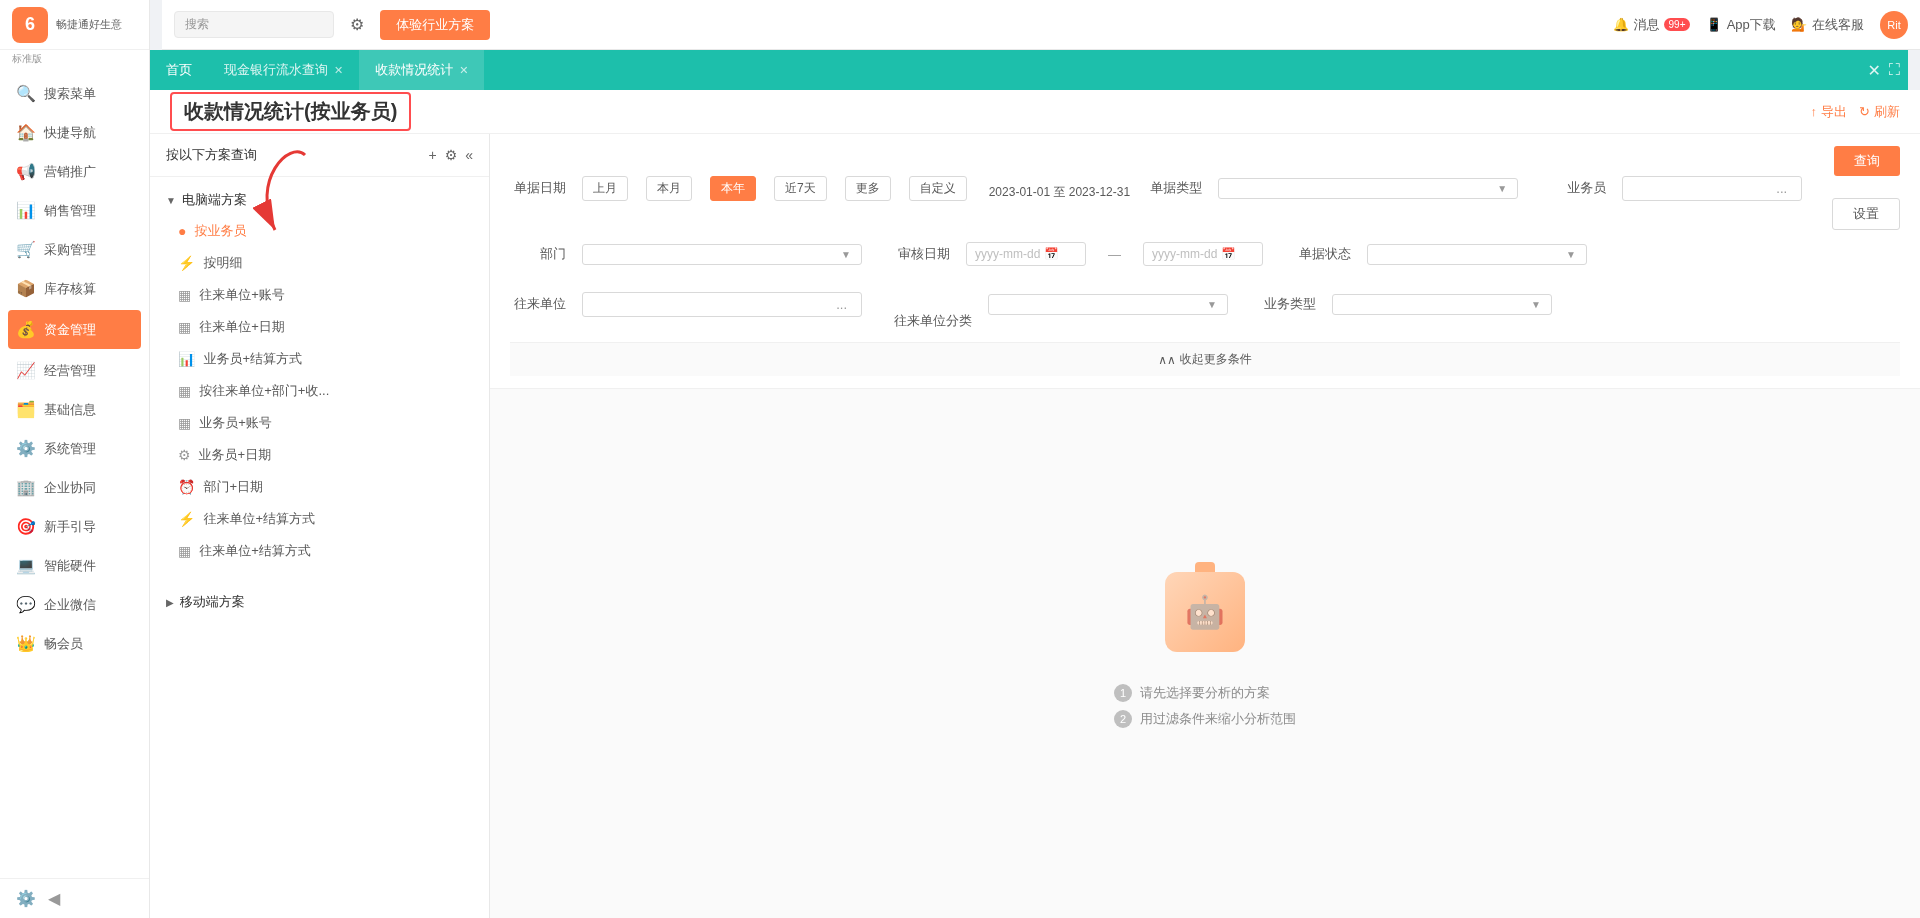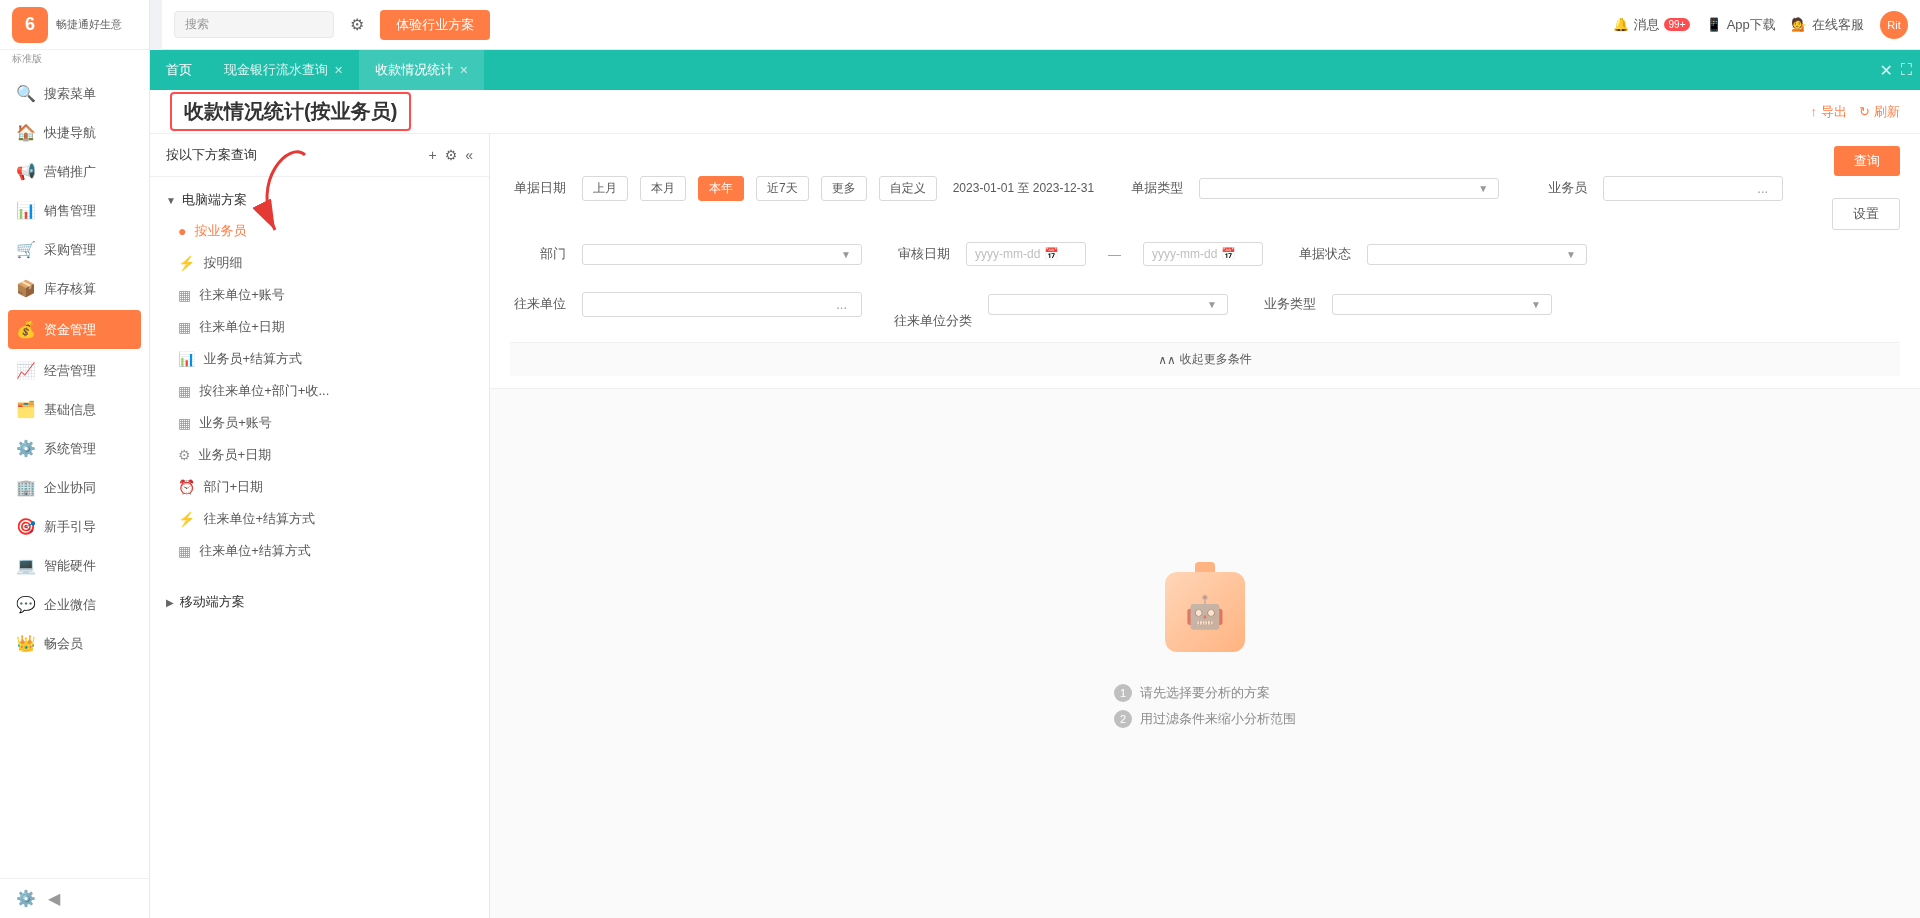--- a/index.html
+++ b/index.html
@@ -54,21 +54,21 @@
       background: #ff7d45; color: #fff; border: none; border-radius: 4px;
       padding: 6px 16px; font-size: 13px; cursor: pointer; margin-left: 8px;
     }
     .header-right { display: flex; align-items: center; gap: 16px; }
     .header-right-item { display: flex; align-items: center; gap: 4px; color: #595959; font-size: 13px; cursor: pointer; }
     .badge { background: #ff4d4f; color: #fff; border-radius: 10px; font-size: 10px; padding: 1px 5px; }
     .user-avatar { width: 28px; height: 28px; background: #ff7d45; border-radius: 50%; display: flex; align-items: center; justify-content: center; color: #fff; font-size: 11px; }
 
     
     .tab-bar {
-      position: fixed; left: 150px; top: 50px; right: 0; height: 40px;
+      position: fixed; left: 150px; top: 50px; right: 12px; height: 40px;
       background: #1dbfab; display: flex; align-items: stretch; z-index: 99;
     }
     .tab-item {
       display: flex; align-items: center; padding: 0 16px; color: rgba(255,255,255,0.85);
       font-size: 13px; cursor: pointer; position: relative; white-space: nowrap;
     }
     .tab-item.home { color: #fff; }
     .tab-item.active { background: rgba(255,255,255,0.15); color: #fff; }
     .tab-close { margin-left: 6px; font-size: 11px; color: rgba(255,255,255,0.7); }
     .tab-bar-right { margin-left: auto; display: flex; align-items: center; padding-right: 8px; gap: 8px; }
@@ -138,21 +138,21 @@
     
     .filter-section {
       padding: 12px 20px; background: #fff; border-bottom: 1px solid #f0f0f0;
     }
     .filter-row {
       display: flex; align-items: center; gap: 16px; margin-bottom: 12px;
     }
     .filter-row:last-child { margin-bottom: 0; }
     .filter-label { color: #595959; font-size: 13px; min-width: 56px; text-align: right; flex-shrink: 0; }
     .filter-date-group {
-      display: flex; align-items: center; gap: 12px; flex-wrap: wrap;
+      display: flex; align-items: flex-end; gap: 18px; flex-wrap: wrap;
     }
     .date-btn {
       padding: 3px 10px; border: 1px solid #d9d9d9; border-radius: 3px;
       font-size: 12px; cursor: pointer; background: #fff; color: #595959;
     }
     .date-btn.active { background: #ff7d45; color: #fff; border-color: #ff7d45; }
     .date-range { color: #595959; font-size: 12px; margin-left: 4px; }
 
     .filter-select {
       display: flex; align-items: center; border: 1px solid #d9d9d9; border-radius: 3px;
@@ -457,21 +457,21 @@
           <span class="filter-label">单据日期</span>
           <div class="filter-date-group">
             <button class="date-btn">上月</button>
             <button class="date-btn">本月</button>
             <button class="date-btn active">本年</button>
             <button class="date-btn">近7天</button>
             <button class="date-btn">更多</button>
             <button class="date-btn">自定义</button>
             <span class="date-range">2023-01-01 至 2023-12-31</span>
           </div>
-          <span class="filter-label" style="margin-left:17px;">单据类型</span>
+          <span class="filter-label" style="margin-left:0;">单据类型</span>
           <div class="filter-select filter-select-wide">
             <span></span>
             <span class="select-arrow">▼</span>
           </div>
           <span class="filter-label" style="margin-left:16px;">业务员</span>
           <div class="filter-select" style="min-width:180px;">
             <span></span>
             <span class="filter-dots">...</span>
           </div>
           <div class="filter-actions">

